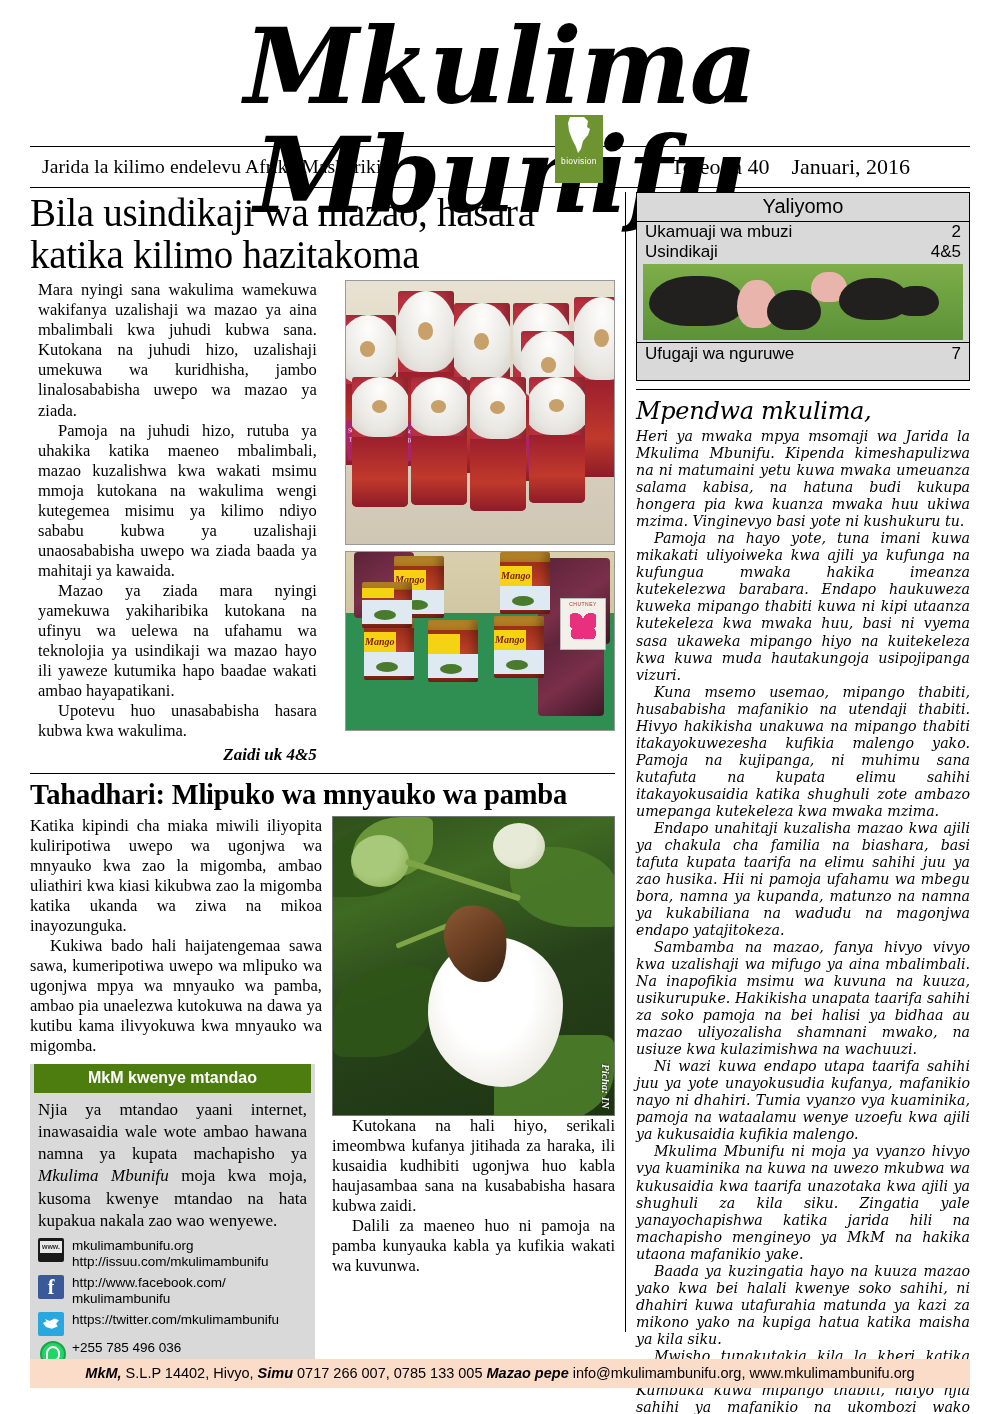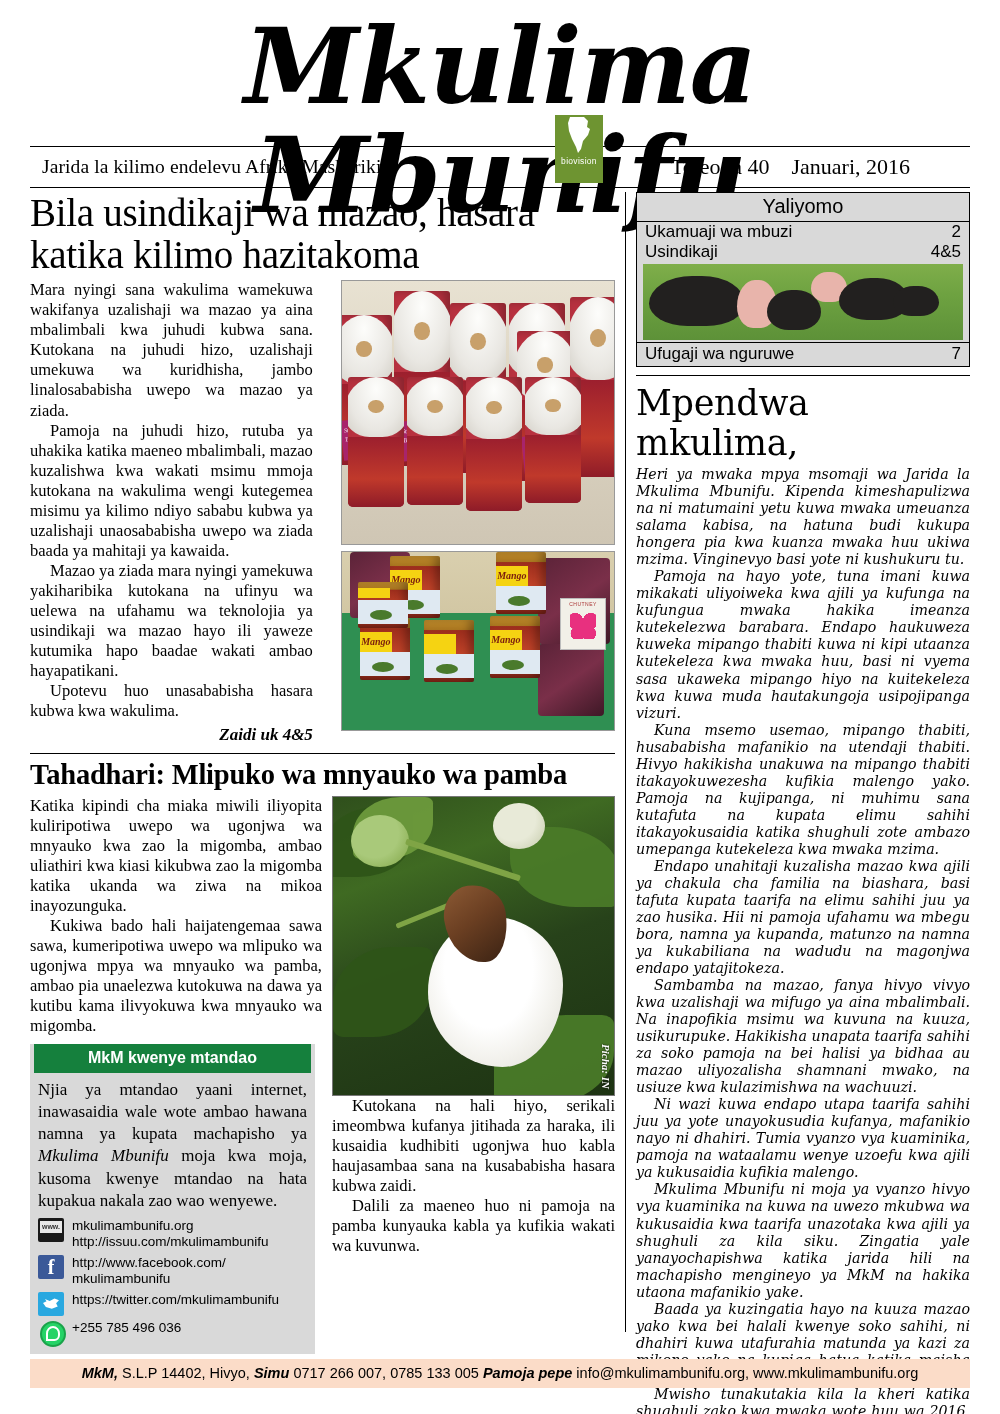--- a/index.html
+++ b/index.html
@@ -72,21 +72,21 @@
 
   
   h1.head {
     font-family:"Liberation Serif", serif;
     font-size:39px;
     line-height:1.08;
     font-weight:400;
     letter-spacing:-.3px;
     margin-bottom:4px;
   }
-  .a1body { display:flex; gap:28px; }
+  .a1body { display:flex; gap:28px;margin-left:8px; }
   .a1text { width:292px; }
   .a1photo { width:283px; }
   p.body {
     font-family:"Liberation Serif", serif;
     font-size:16.5px;
     line-height:1.215;
     text-align:justify;
     text-indent:20px;
     hyphens:auto;
   }
@@ -166,21 +166,21 @@
           border-radius:45% 55% 40% 60%/40% 40% 60% 60%; transform:rotate(-8deg); }
   .stem { position:absolute; background:#7fa445; border-radius:2px; }
   .credit { position:absolute; right:2px; bottom:6px;
           font-family:"Liberation Serif", serif; font-style:italic; font-weight:700;
           font-size:11px; color:#fff; writing-mode:vertical-rl; text-orientation:mixed;
           text-shadow:0 0 2px #000; }
 
   
   .mkmbox { width:285px; background:#d9d9d9; margin-top:8px; padding:0 0 6px; }
   .mkmhead {
-    background:#15803d; color:#fff;
+    background:#4d7c0f; color:#fff;
     font-family:"Liberation Sans", sans-serif;
     font-weight:700; font-size:16px;
     text-align:center; padding:5px 0 6px;
     margin:4px 4px 6px;
   }
   .mkmtext {
     font-family:Liberation Serif, serif;
     font-size:17px; line-height:1.3;
     text-align:justify; padding:0 8px 6px;
   }
@@ -216,25 +216,25 @@
     display:flex; justify-content:space-between;
     font-family:"Liberation Sans", sans-serif;
     font-size:17px; padding:0 8px; line-height:1.18;
   }
   .tocimg { height:76px; margin:2px 6px;
     background:linear-gradient(180deg,#7fae4a 0%,#6ea241 40%,#5d9138 100%);
     position:relative; overflow:hidden; }
   .pig { position:absolute; border-radius:45% 45% 40% 40%/55% 55% 45% 45%; }
   .pig.black { background:#22201f; }
   .pig.pink { background:#e8b4ab; }
-  .tocrow.last { border-top:1.5px solid #000; padding-top:1px; padding-bottom:2px; }
+  .tocrow.last { border-top:1.5px solid #000; padding-top:1px; padding-bottom:16px; }
 
   .edhead {
     font-family:"DejaVu Serif", serif;
-    font-size:35px;
+    font-style:italic; font-size:24px;
     margin:7px 0 3px; letter-spacing:-.3px;
   }
   p.edbody {
     font-family:"DejaVu Serif", serif;
     font-style:italic;
     font-size:14.2px;
     line-height:1.2;
     text-align:justify;
     text-indent:18px;
     hyphens:auto;
@@ -498,16 +498,16 @@
       <p class="edbody">Endapo unahitaji kuzalisha mazao kwa ajili ya chakula cha familia na biashara, basi tafuta kupata taarifa na elimu sahihi juu ya zao husika. Hii ni pamoja ufahamu wa mbegu bora, namna ya kupanda, matunzo na namna ya kukabiliana na wadudu na magonjwa endapo yatajitokeza.</p>
       <p class="edbody">Sambamba na mazao, fanya hivyo vivyo kwa uzalishaji wa mifugo ya aina mbalimbali. Na inapofikia msimu wa kuvuna na kuuza, usikurupuke. Hakikisha unapata taarifa sahihi za soko pamoja na bei halisi ya bidhaa au mazao uliyozalisha shamnani mwako, na usiuze kwa kulazimishwa na wachuuzi.</p>
       <p class="edbody">Ni wazi kuwa endapo utapa taarifa sahihi juu ya yote unayokusudia kufanya, mafanikio nayo ni dhahiri. Tumia vyanzo vya kuaminika, pamoja na wataalamu wenye uzoefu kwa ajili ya kukusaidia kufikia malengo.</p>
       <p class="edbody">Mkulima Mbunifu ni moja ya vyanzo hivyo vya kuaminika na kuwa na uwezo mkubwa wa kukusaidia kwa taarifa unazotaka kwa ajili ya shughuli za kila siku. Zingatia yale yanayochapishwa katika jarida hili na machapisho mengineyo ya MkM na hakika utaona mafanikio yake.</p>
       <p class="edbody">Baada ya kuzingatia hayo na kuuza mazao yako kwa bei halali kwenye soko sahihi, ni dhahiri kuwa utafurahia matunda ya kazi za mikono yako na kupiga hatua katika maisha ya kila siku.</p>
       <p class="edbody">Mwisho tunakutakia kila la kheri katika shughuli zako kwa mwaka wote huu wa 2016. Kumbuka kuwa mipango thabiti, ndiyo njia sahihi ya mafanikio na ukombozi wako kiuchumi.</p>
     </div>
   </div>
 
   <div class="footer">
-    <b>MkM,</b><span> S.L.P 14402, Hivyo, </span><b>Simu</b><span> 0717 266 007, 0785 133 005 </span><b>Pamoja pepe</b><span> info@mkulimambunifu.org, www.mkulimambunifu.org</span>
+    <b>MkM,</b><span> S.L.P 14402, Hivyo, </span><b>Simu</b><span> 0717 266 007, 0785 133 005 </span><b>Mazao pepe</b><span> info@mkulimambunifu.org, www.mkulimambunifu.org</span>
   </div>
 
 </div>
 
 </body></html>

